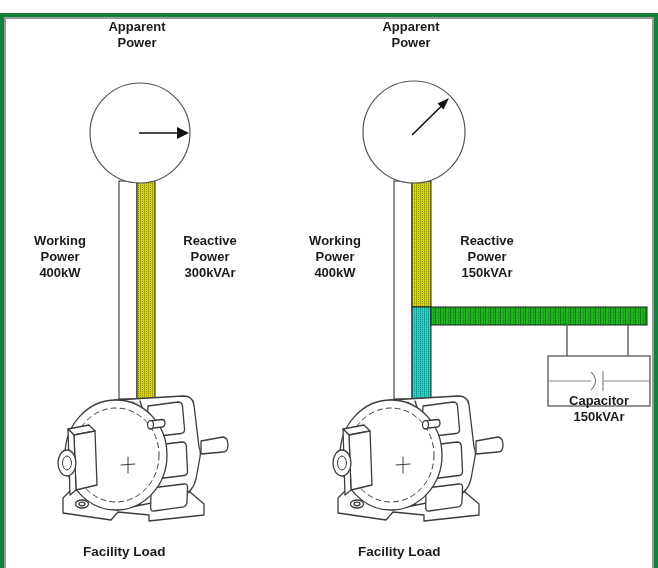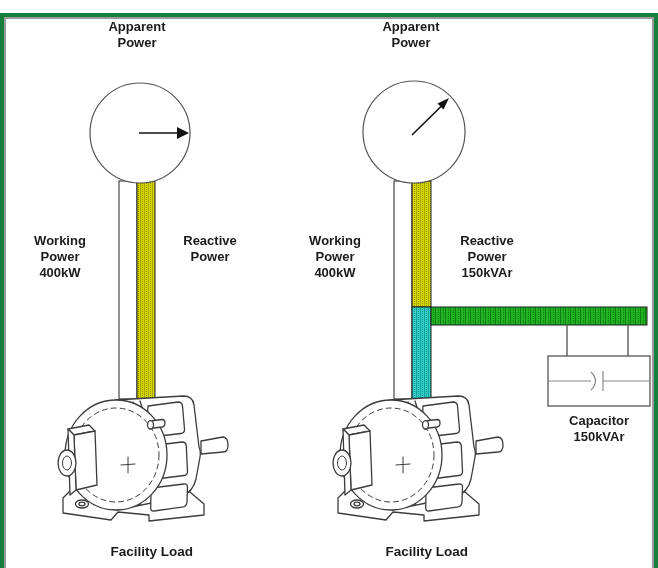--- a/index.html
+++ b/index.html
@@ -5,21 +5,21 @@
   html,body{margin:0;padding:0;background:#fff;}
   .stage{position:relative;width:658px;height:568px;background:#15803d;overflow:hidden;
          font-family:"Liberation Sans",sans-serif;margin-top:13px;}
   .frame{position:absolute;left:4px;top:4px;width:646px;height:549px;
          border:2px solid #9a9a9a;background:#fff;}
   svg.art{position:absolute;left:0;top:0;width:658px;height:568px;}
   .label{position:absolute;text-align:center;font-weight:bold;font-size:13px;
          line-height:16px;color:#1b1b1b;}
   .label .t{margin:0 auto;}
   .label .tw{width:72px;}
-  .single{position:absolute;text-align:right;font-weight:bold;font-size:13.5px;
+  .single{position:absolute;text-align:left;font-weight:bold;font-size:13.5px;
           line-height:16px;color:#1b1b1b;}
 </style>
 </head>
 <body>
 
 <div class="stage">
   <div class="frame"></div>
 
   <svg class="art" viewBox="0 0 658 568">
     <defs>
@@ -117,32 +117,33 @@
 
   <div class="label" style="left:87px;top:6px;width:100px">
     <div class="t tw">Apparent Power</div>
   </div>
   <div class="label" style="left:10px;top:220px;width:100px">
     <div class="t tw">Working Power</div>
     <div class="v">400kW</div>
   </div>
   <div class="label" style="left:160px;top:220px;width:100px">
     <div class="t tw">Reactive Power</div>
+    <div class="v">300kVAr</div>
   </div>
   <div class="single" style="left:83px;top:531px;width:110px">Facility Load</div>
 
   <div class="label" style="left:361px;top:6px;width:100px">
     <div class="t tw">Apparent Power</div>
   </div>
   <div class="label" style="left:285px;top:220px;width:100px">
     <div class="t tw">Working Power</div>
     <div class="v">400kW</div>
   </div>
   <div class="label" style="left:437px;top:220px;width:100px">
     <div class="t tw">Reactive Power</div>
     <div class="v">150kVAr</div>
   </div>
-  <div class="label" style="left:549px;top:400px;width:100px">
+  <div class="label" style="left:549px;top:380px;width:100px">
     <div class="t">Capacitor</div>
     <div class="v">150kVAr</div>
   </div>
   <div class="single" style="left:358px;top:531px;width:110px">Facility Load</div>
 </div>
 
 </body></html>

